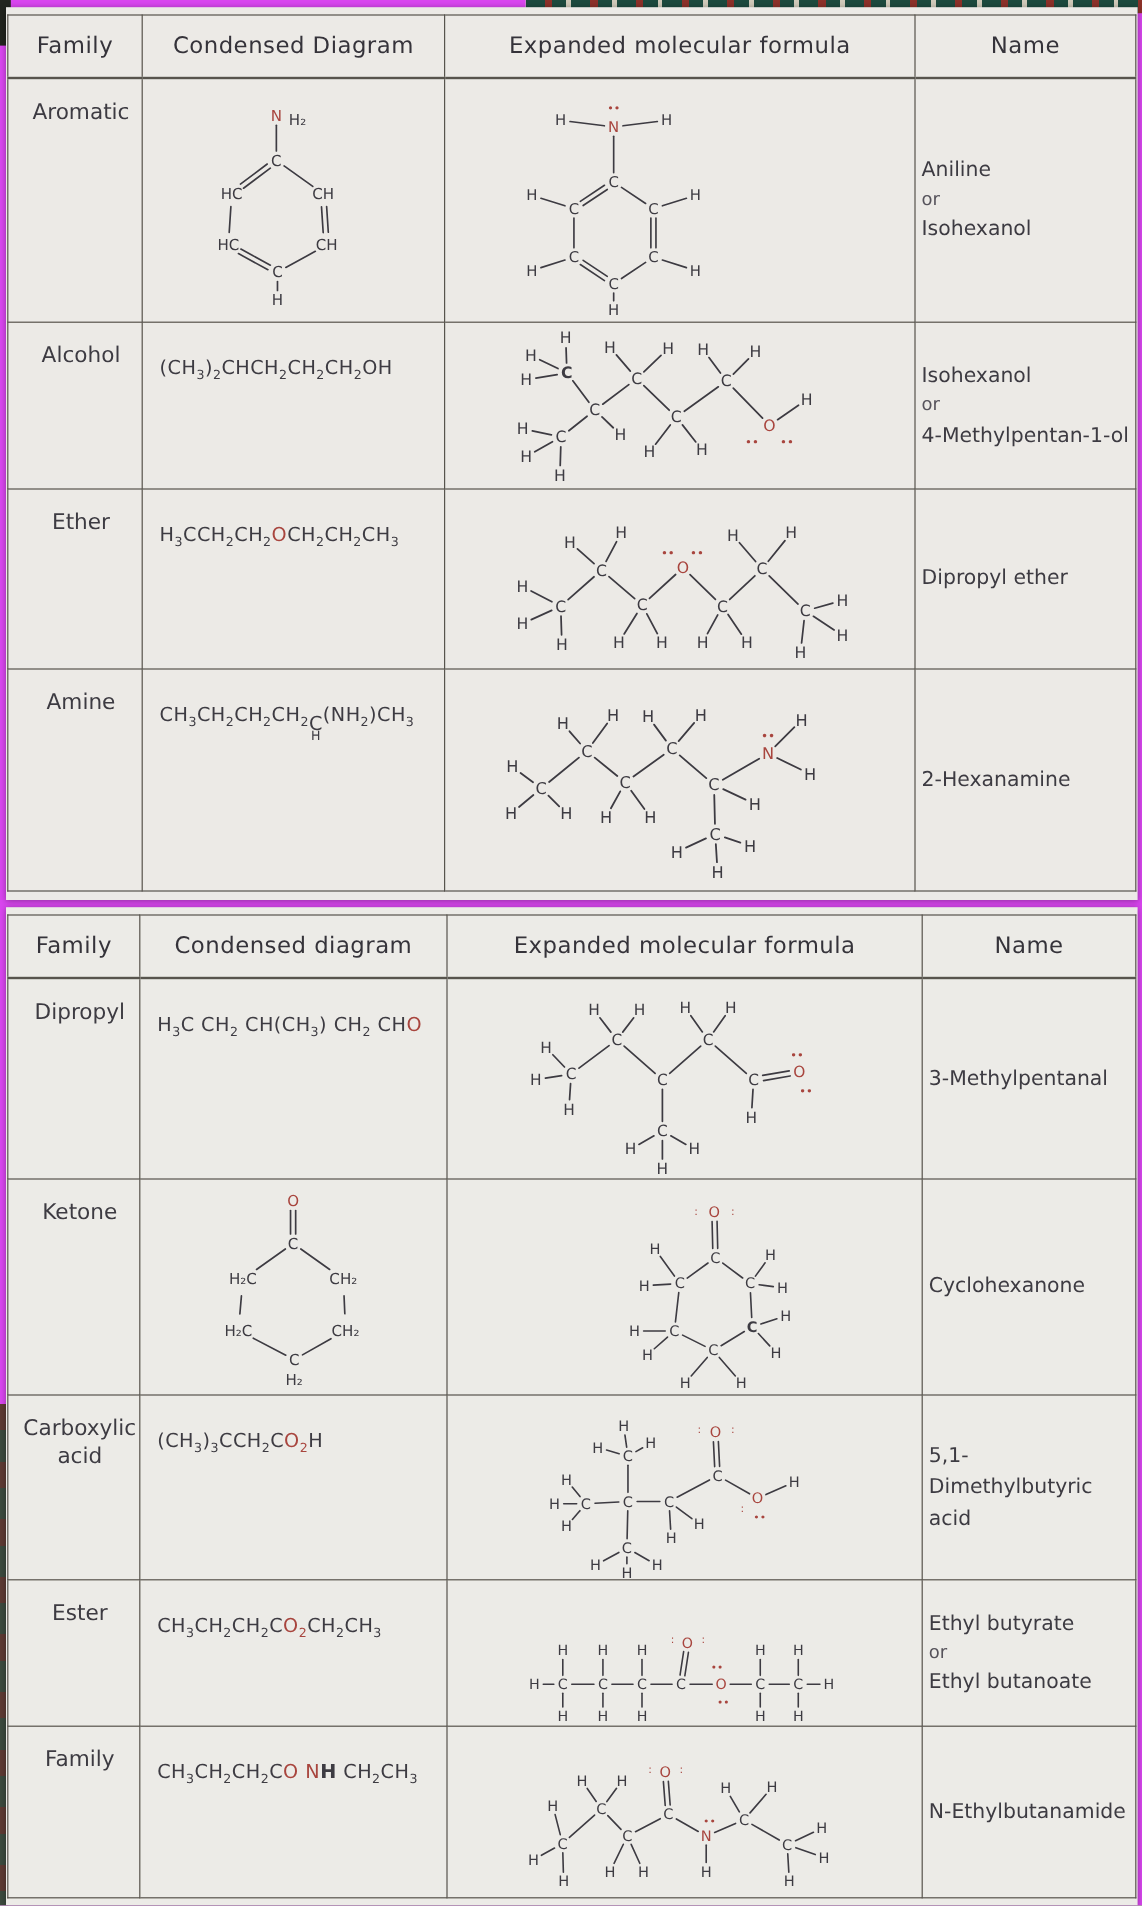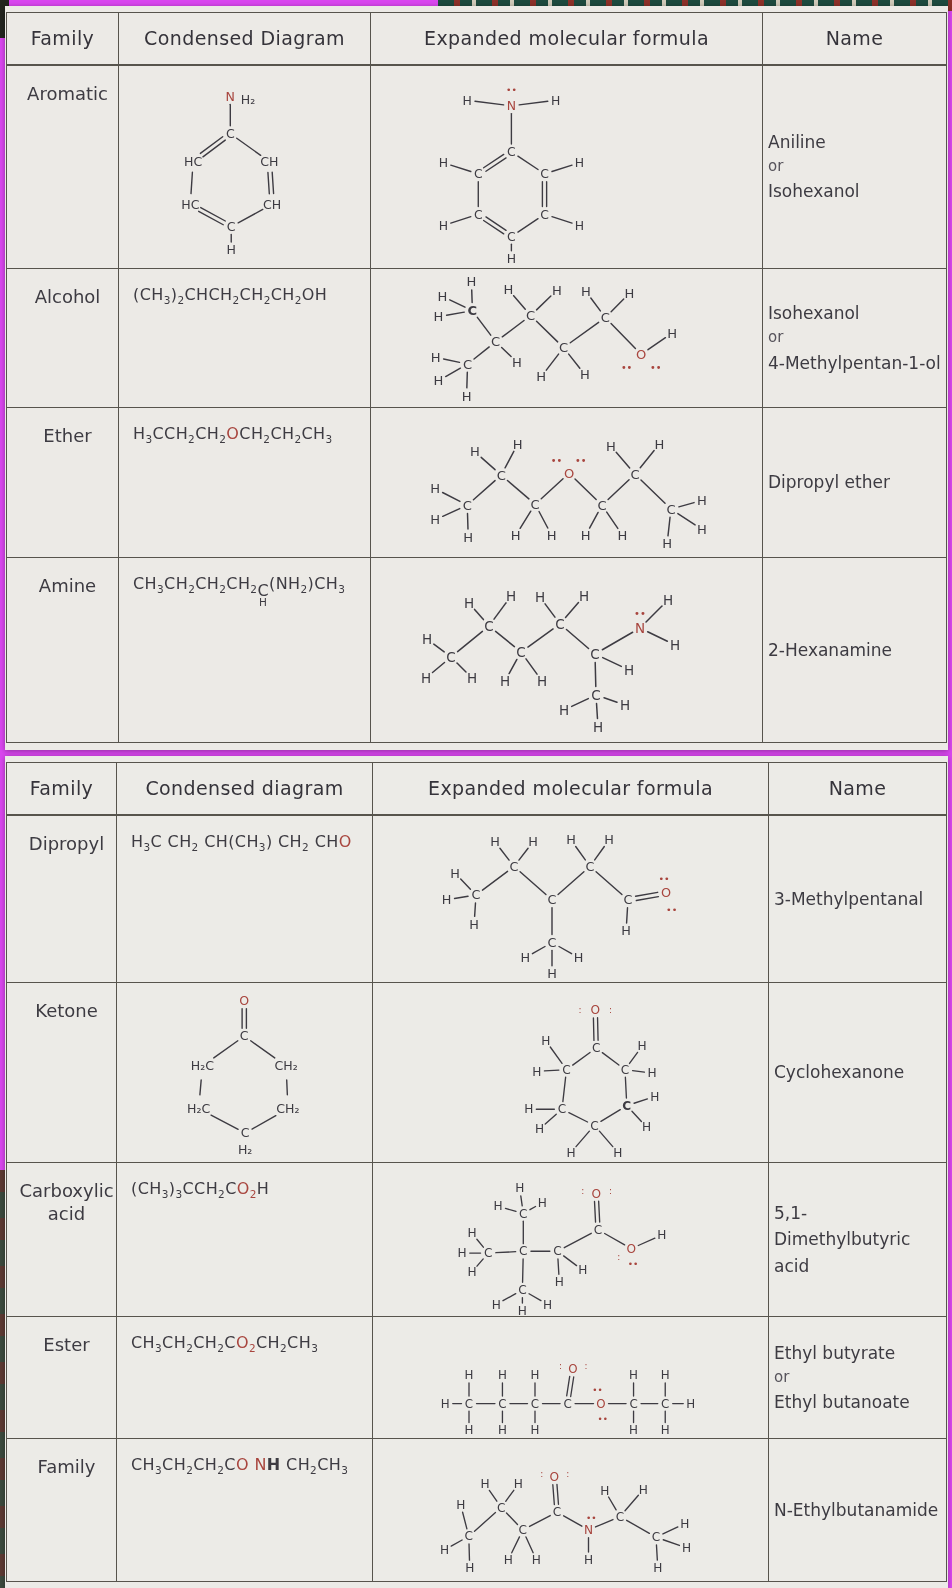--- a/index.html
+++ b/index.html
@@ -11,21 +11,21 @@
   .sliver{position:absolute;left:0;top:1170px;width:7px;height:418px;
           background:repeating-linear-gradient(180deg,#5d3a33 0 22px,#3c4a3e 22px 48px);}
   .paper{position:absolute;left:5px;right:4px;background:#eceae6;box-shadow:0 1px 5px rgba(0,0,0,.35);}
   .p1{top:6px;height:744px;}
   .p2{top:756px;height:832px;background:#ecebe7;}
   table.grid{border-collapse:collapse;table-layout:fixed;width:940px;margin:6px auto 0;}
   table.grid td,table.grid th{border:1.4px solid #57544d;overflow:hidden;}
   table.grid th{font-size:19px;font-weight:400;color:#35333a;border-bottom-width:2px;letter-spacing:.4px;}
   .fam{vertical-align:top;text-align:center;padding:16px 2px 0 12px;font-size:18px;}
   .fam div{line-height:1.3;}
-  .cond{vertical-align:top;text-align:left;padding:16px 2px 0 14px;}
+  .cond{vertical-align:top;text-align:left;padding:28px 2px 0 14px;}
   .formula{font-size:16px;letter-spacing:.4px;white-space:nowrap;}
   .formula sub{font-size:10.5px;}
   .rd{color:#a8453e;}
   .stk{display:inline-flex;flex-direction:column;align-items:center;vertical-align:-7px;line-height:.85;}
   .stk i{font-style:normal;}
   .stk i+i{font-size:10.5px;}
   .molcell{vertical-align:middle;text-align:center;padding:1px;}
   svg.mol{display:inline-block;vertical-align:middle;}
   .namec{vertical-align:middle;text-align:left;font-size:17px;padding:12px 5px;}
   .namec div{line-height:1.55;}

